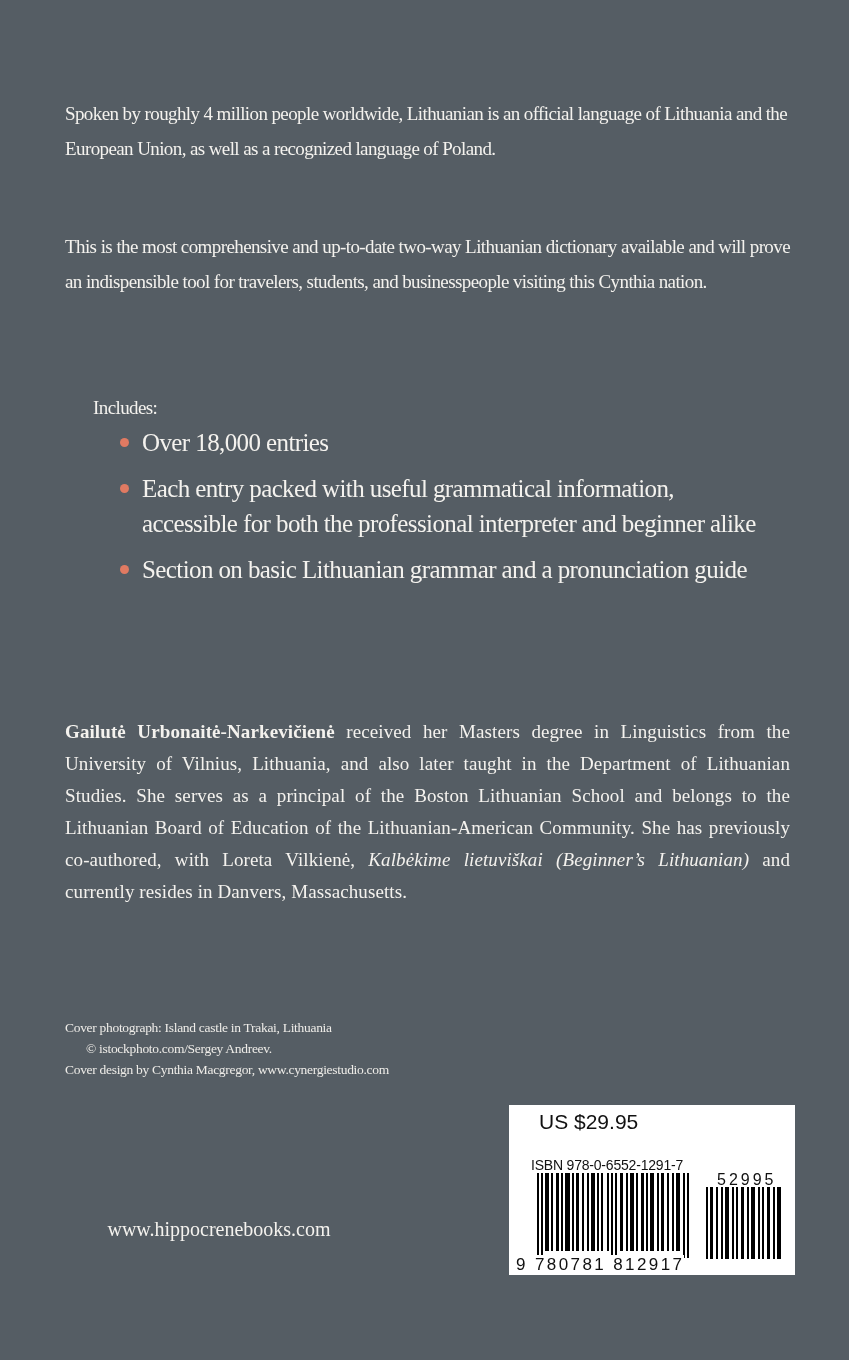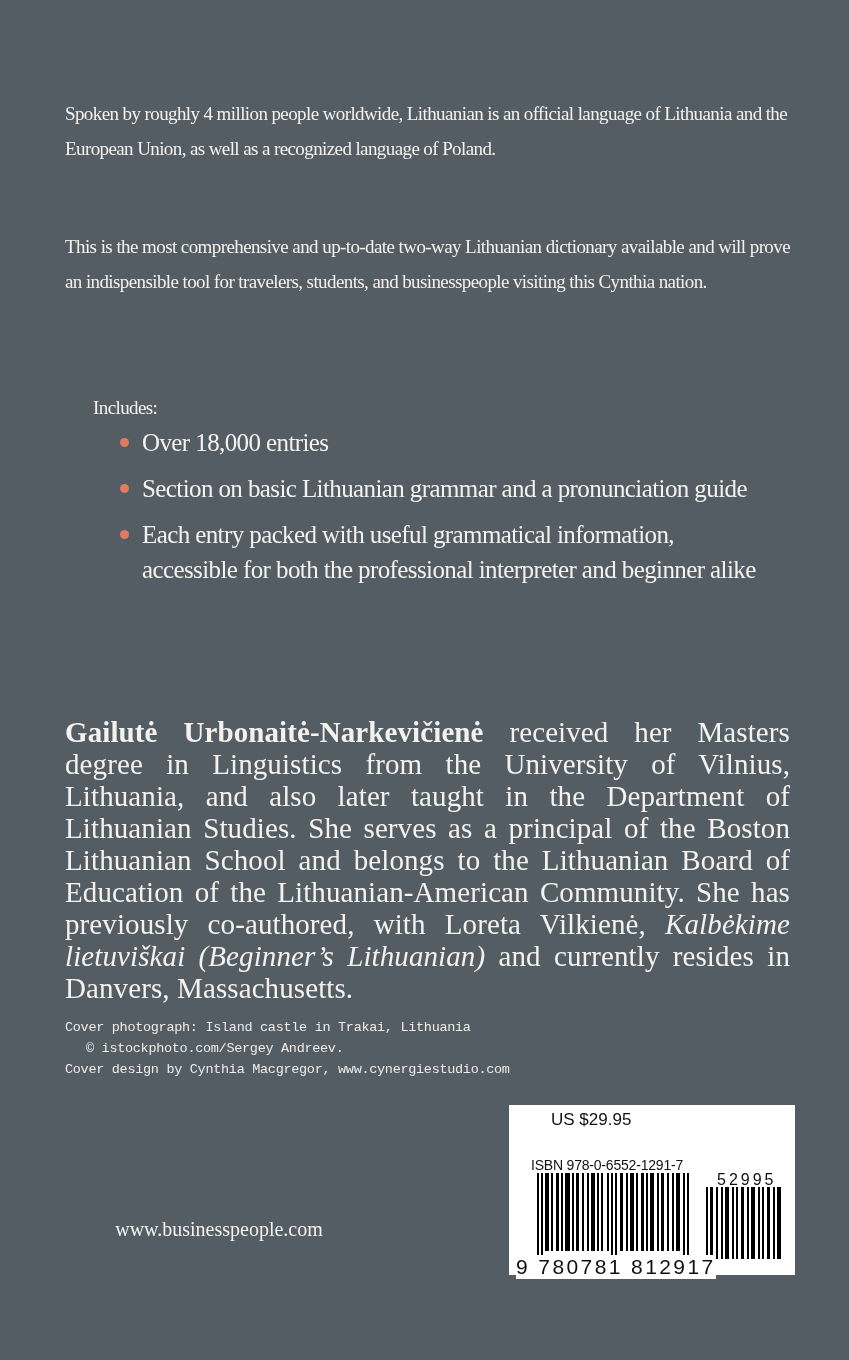--- a/index.html
+++ b/index.html
@@ -25,85 +25,85 @@
     font-size: 25px; line-height: 35px; letter-spacing: -0.6px; font-family: Liberation Serif, serif;
   }
   .bullets li { position: relative; padding-left: 24px; margin-bottom: 11px; }
   .bullets li .dot {
     position: absolute; left: 2px; top: 13px;
     width: 9px; height: 9px; border-radius: 50%;
     background: #e07a62;
   }
   #bio {
     position: absolute; left: 65px; top: 716px; width: 725px;
-    font-size: 29px; line-height: 32px; text-align: justify;
+    font-size: 19px; line-height: 32px; text-align: justify;
     letter-spacing: 0.1px; margin: 0;
   }
   #bio b { font-weight: bold; }
   #bio i { font-style: italic; }
   .credits {
     position: absolute; left: 65px; top: 1017px;
-    font-family: Liberation Mono, monospace;
+    font-family: Liberation Serif, serif;
     font-size: 13.5px; line-height: 21px; color: #eeece8;
     letter-spacing: -0.3px;
   }
   .credits .indent { padding-left: 21px; }
   .publisher {
     position: absolute; left: 44px; top: 1212px; width: 350px; text-align: center;
   }
   .publisher .name { font-size: 25px; letter-spacing: 0.2px; line-height: 30px; }
   .publisher .url { font-size: 20px; line-height: 30px; margin-top: 2px; }
   .barcode-box {
     position: absolute; left: 509px; top: 1105px; width: 286px; height: 170px;
     background: #ffffff; color: #111;
     font-family: "Liberation Sans", sans-serif;
   }
-  .price { position: absolute; left: 42px; top: 5px; font-size: 17px; }
+  .price { position: absolute; left: 30px; top: 5px; font-size: 21px; }
   .isbn { position: absolute; left: 22px; top: 52px; font-size: 14px; letter-spacing: -0.2px; }
   .addon { position: absolute; left: 208px; top: 66px; font-size: 16px; letter-spacing: 3px; }
   .bars-main { position: absolute; left: 28px; top: 68px; width: 156px; height: 85px; }
   .bars-addon { position: absolute; left: 197px; top: 82px; width: 77px; height: 72px; }
   .ean-digits {
-    position: absolute; left: 7px; top: 150px; font-size: 21px; letter-spacing: 2.4px;
+    position: absolute; left: 7px; top: 150px; font-size: 17px; letter-spacing: 2.4px;
     background: #fff;
   }
   .ean-digits span { background: #fff; }
 </style>
 </head>
 <body>
 
 <p class="para" id="p1">Spoken by roughly 4 million people worldwide, Lithuanian is an official language of Lithuania and the European Union, as well as a recognized language of Poland.</p>
 <p class="para" id="p2">This is the most comprehensive and up-to-date two-way Lithuanian dictionary available and will prove an indispensible tool for travelers, students, and businesspeople visiting this Cynthia nation.</p>
 <p class="para" id="includes">Includes:</p>
 
 <ul class="bullets">
   <li>
     <span class="dot"></span>
     <span>Over 18,000 entries</span>
   </li>
   <li>
     <span class="dot"></span>
-    <span>Section on basic Lithuanian grammar and a pronunciation guide</span>
+    <span>Each entry packed with useful grammatical information, accessible for both the professional interpreter and beginner alike</span>
   </li>
   <li>
     <span class="dot"></span>
-    <span>Each entry packed with useful grammatical information, accessible for both the professional interpreter and beginner alike</span>
+    <span>Section on basic Lithuanian grammar and a pronunciation guide</span>
   </li>
 </ul>
 
 <p id="bio"><b>Gailutė Urbonaitė-Narkevičienė</b><span> received her Masters degree in Linguistics from the University of Vilnius, Lithuania, and also later taught in the Department of Lithuanian Studies. She serves as a principal of the Boston Lithuanian School and belongs to the Lithuanian Board of Education of the Lithuanian-American Community. She has previously co-authored, with Loreta Vilkienė, </span><i>Kalbėkime lietuviškai (Beginner’s Lithuanian)</i><span> and currently resides in Danvers, Massachusetts.</span></p>
 
 <div class="credits">
   <div>Cover photograph: Island castle in Trakai, Lithuania</div>
   <div class="indent">© istockphoto.com/Sergey Andreev.</div>
   <div>Cover design by Cynthia Macgregor, www.cynergiestudio.com</div>
 </div>
 
 <div class="publisher">
-  <div class="url">www.businesspeople.com</div>
+  <div class="url">www.hippocrenebooks.com</div>
 </div>
 
 <div class="barcode-box">
   <div class="price">US $29.95</div>
   <div class="isbn">ISBN 978-0-6552-1291-7</div>
   <div class="addon">52995</div>
   <svg class="bars-main" viewBox="0 0 156 85" preserveAspectRatio="none">
     <g fill="#000">
       <rect x="0" y="0" width="2" height="85"></rect>
         <rect x="4" y="0" width="2" height="85"></rect>

